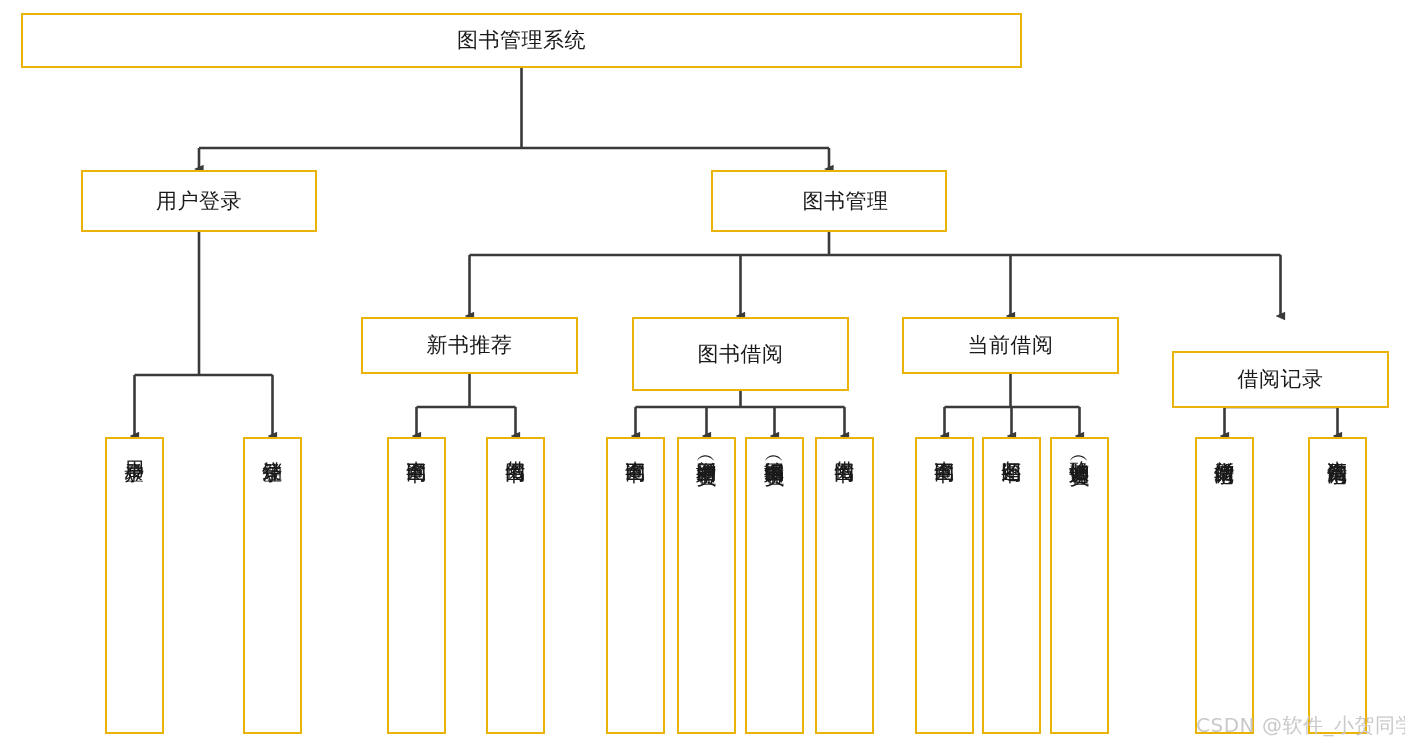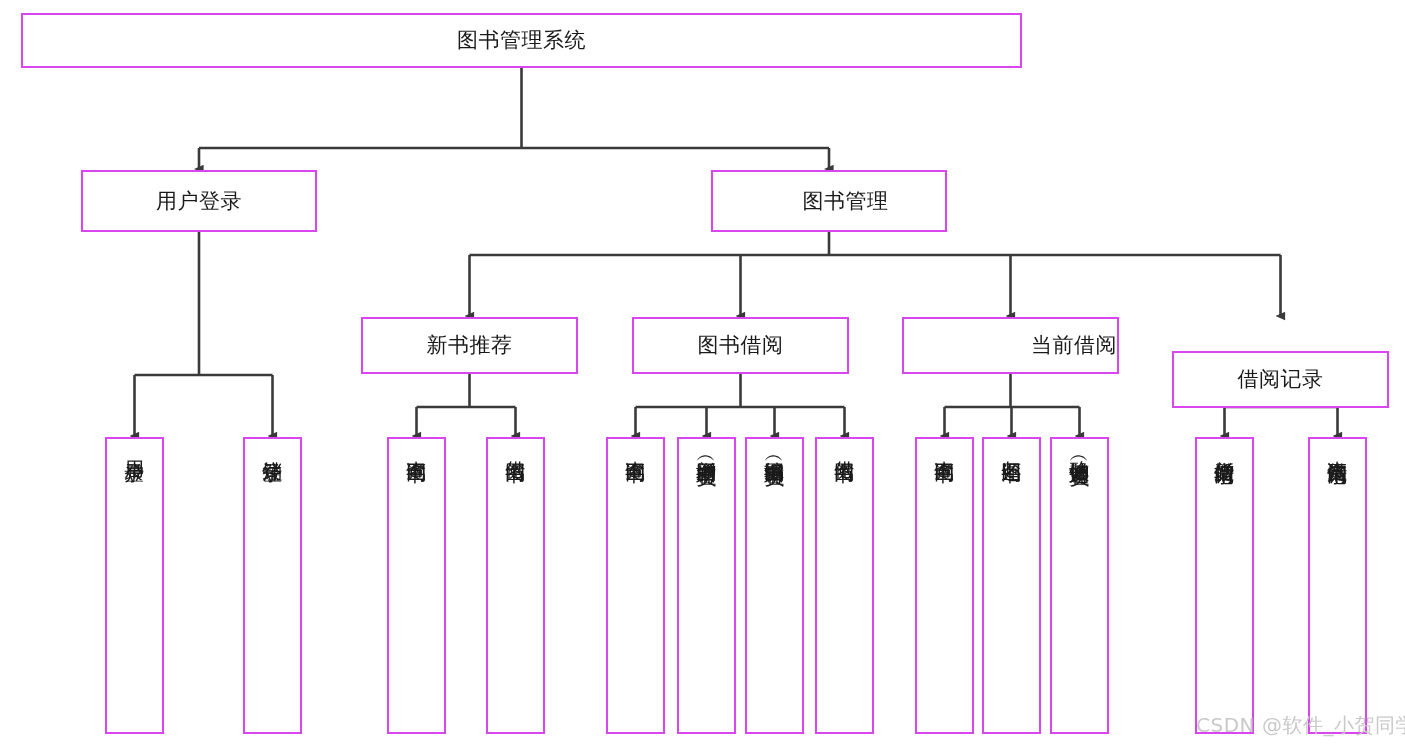--- a/index.html
+++ b/index.html
@@ -23,21 +23,21 @@
     left: 0;
     top: 0;
     width: 1405px;
     height: 747px;
     pointer-events: none;
   }
   .node {
     position: absolute;
     box-sizing: border-box;
     background: #ffffff;
-    border: 2px solid #d946ef;
+    border: 2px solid #eab308;
     display: flex;
     align-items: center;
     justify-content: center;
     color: #1a1a1a;
   }
   .node.root {
     border-width: 2px;
   }
   .node-label {
     display: block;
@@ -123,24 +123,24 @@
       </div>
       <div class="node" style="left: 81px; top: 170px; width: 236px; height: 62px;">
         <span class="node-label">用户登录</span>
       </div>
       <div class="node" style="left: 711px; top: 170px; width: 236px; height: 62px; padding-left: 33px;">
         <span class="node-label">图书管理</span>
       </div>
       <div class="node" style="left: 361px; top: 317px; width: 217px; height: 57px;">
         <span class="node-label">新书推荐</span>
       </div>
-      <div class="node" style="left: 632px; top: 317px; width: 217px; height: 57px;">
+      <div class="node" style="left: 632px; top: 317px; width: 217px; height: 74px;">
         <span class="node-label">图书借阅</span>
       </div>
-      <div class="node" style="left: 902px; top: 317px; width: 217px; height: 57px; justify-content: flex-end;">
+      <div class="node" style="left: 902px; top: 317px; width: 217px; height: 57px;">
         <span class="node-label">当前借阅</span>
       </div>
       <div class="node" style="left: 1172px; top: 317px; width: 217px; height: 57px; margin-top: 34px;">
         <span class="node-label">借阅记录</span>
       </div>
       <div class="node leaf" style="left: 105px; top: 437px; width: 59px; height: 297px;">
         <span class="node-label">用户登录</span>
       </div>
       <div class="node leaf" style="left: 243px; top: 437px; width: 59px; height: 297px;">
         <span class="node-label">注销登录</span>

